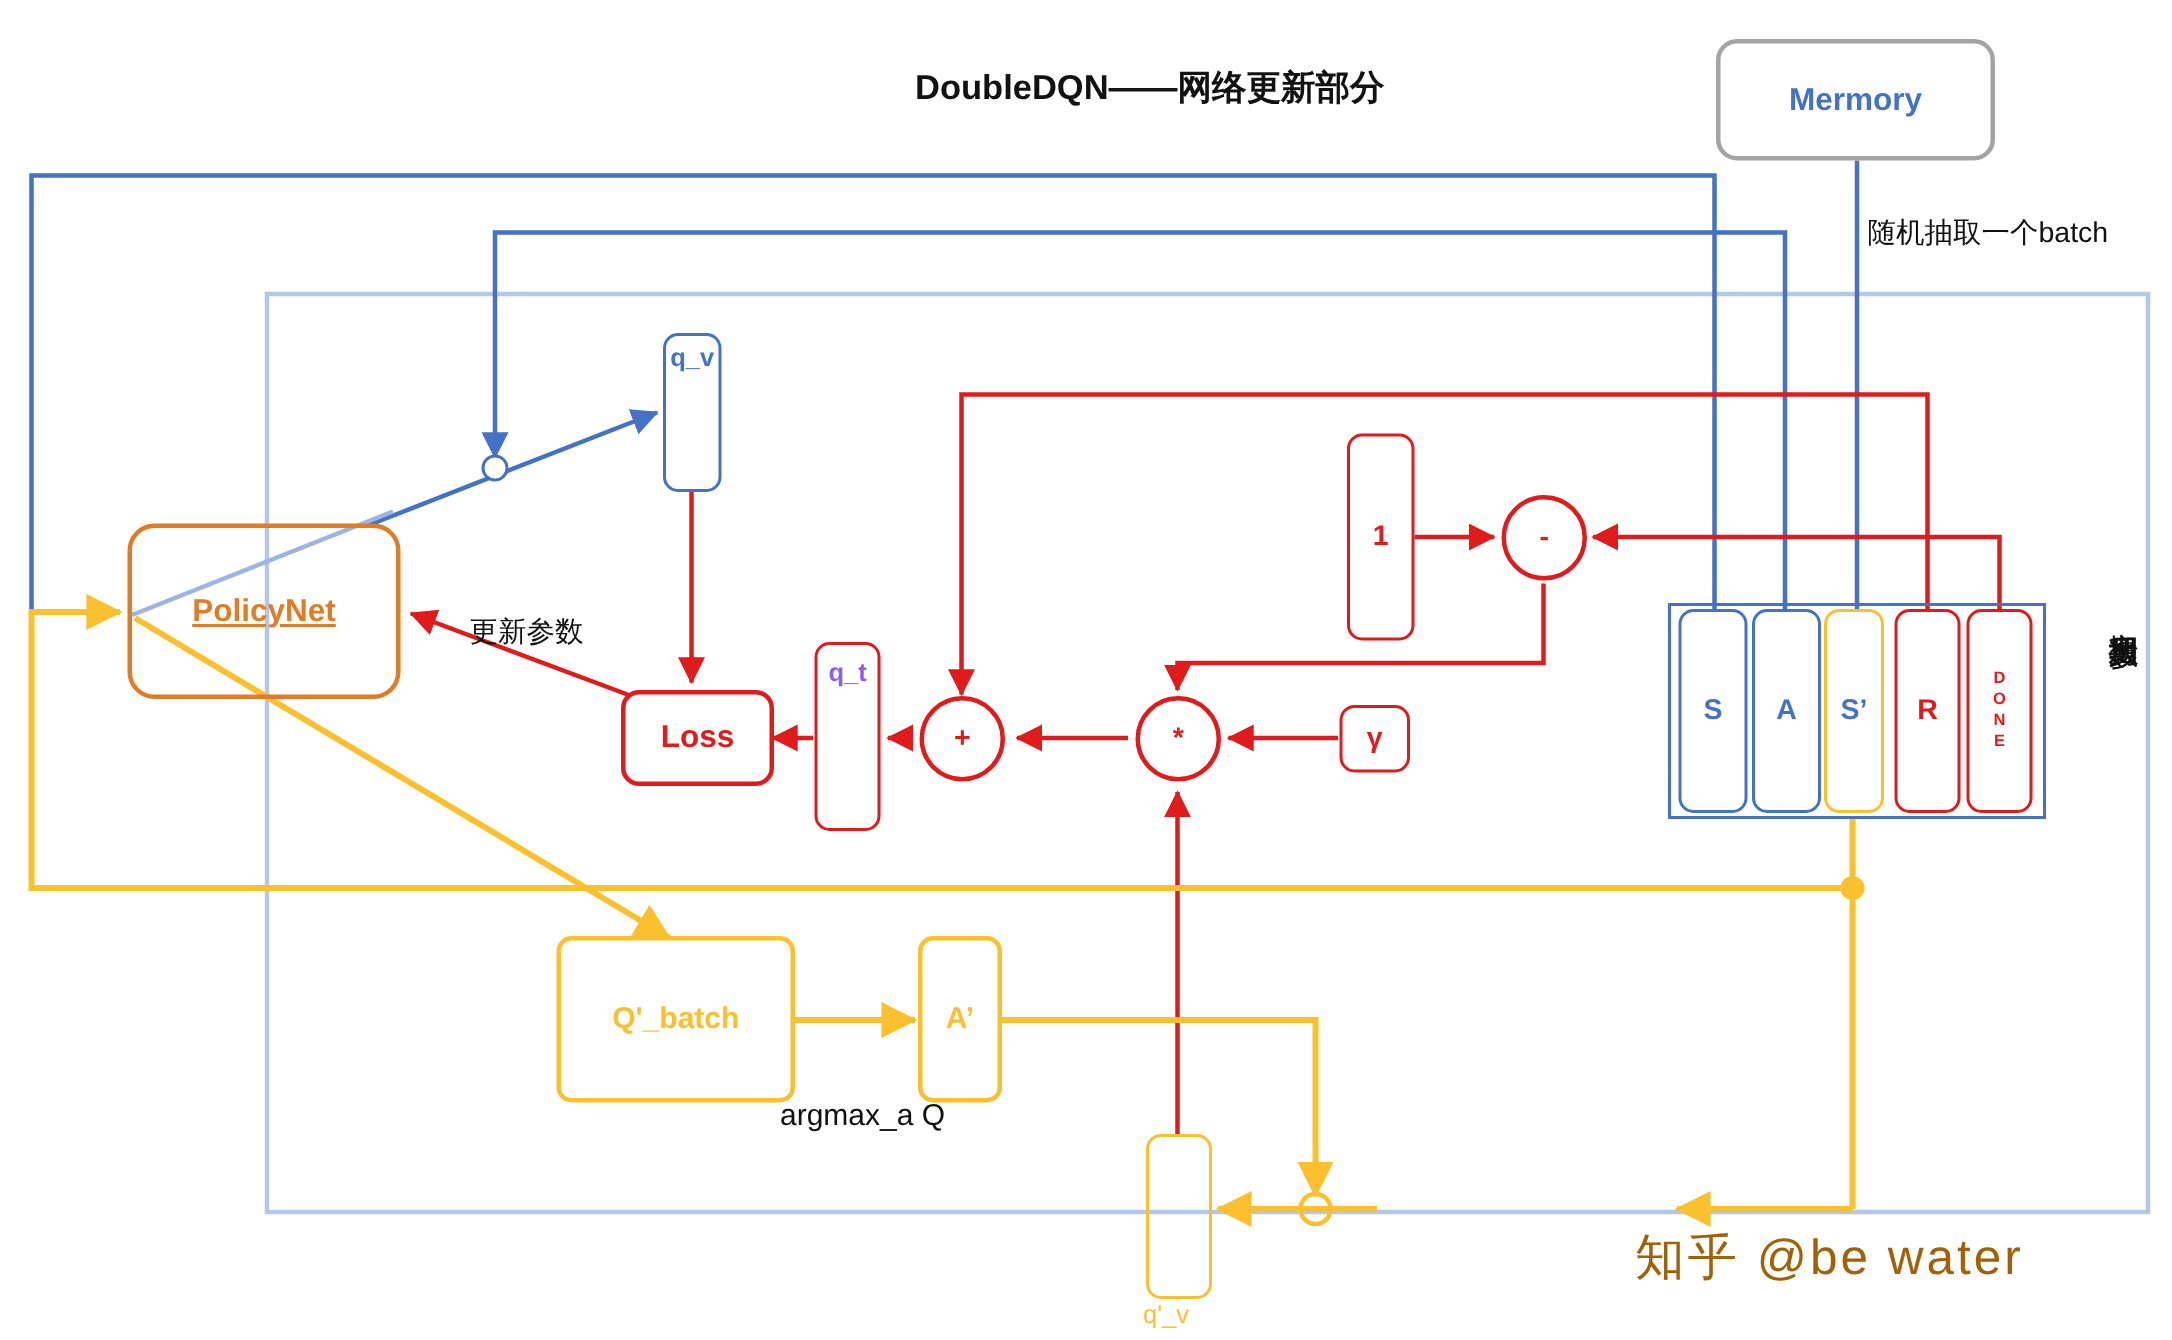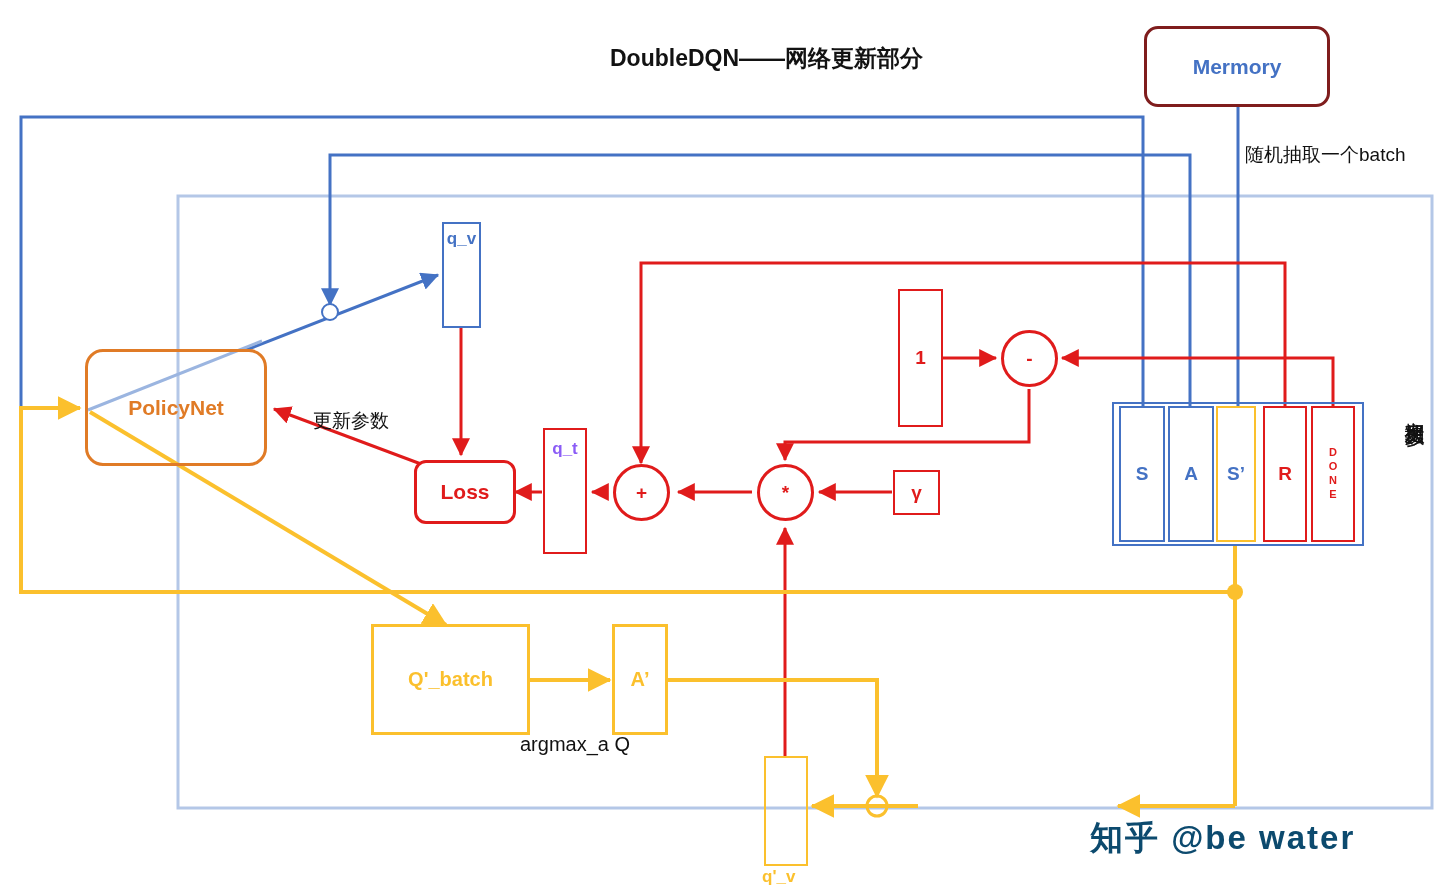--- a/index.html
+++ b/index.html
@@ -1,25 +1,25 @@
 <!DOCTYPE html>
 <html><head>
 <meta charset="utf-8">
 <style>
   html,body{margin:0;padding:0;background:#ffffff;}
   body{width:1448px;height:893px;font-family:"Liberation Sans","DejaVu Sans",sans-serif;}
   #stage{position:relative;width:1448px;height:893px;overflow:hidden;background:#fff;}
   svg#wires{position:absolute;left:0;top:0;width:1448px;height:893px;}
   .node{position:absolute;box-sizing:border-box;display:flex;align-items:center;justify-content:center;
-        font-weight:bold;text-align:center;background:#ffffff;}
+        font-weight:bold;text-align:center;background:#ffffff;border-radius:10px;}
   .title{position:absolute;font-weight:bold;color:#121212;white-space:nowrap;}
   .lbl{position:absolute;color:#111111;white-space:nowrap;font-weight:normal;}
   .vtext{position:absolute;color:#111111;writing-mode:vertical-rl;text-orientation:upright;
          line-height:1.05;letter-spacing:1px;}
-  .wm{position:absolute;color:#0c4a6e;font-weight:bold;white-space:nowrap;letter-spacing:2px;}
+  .wm{position:absolute;color:#a16207;font-weight:normal;white-space:nowrap;letter-spacing:2px;}
 </style>
 </head>
 <body>
 
 <div id="stage">
 
   <svg id="wires" viewBox="0 0 1448 893">
     <defs>
       <marker id="ah-blue" markerWidth="7" markerHeight="7" refX="5.6" refY="3" orient="auto">
         <path d="M0,0 L6,3 L0,6 z" fill="#4472c4"></path>
@@ -81,39 +81,39 @@
     <path d="M668,680 L877,680 L877,797" fill="none" stroke="#fbc02d" stroke-width="4" marker-end="url(#ah-yellow)"></path>
 
     <path d="M918,806 L812,806" fill="none" stroke="#fbc02d" stroke-width="4" marker-end="url(#ah-yellow)"></path>
     <circle cx="877" cy="806" r="10" fill="none" stroke="#fbc02d" stroke-width="3"></circle>
 
     <rect x="1113" y="403" width="250" height="142" fill="none" stroke="#4472c4" stroke-width="2"></rect>
   </svg>
 
   <div class="title" style="left:610px;top:43px;font-size:23px;">DoubleDQN——网络更新部分</div>
 
-  <div class="node" style="left:1144px;top:26px;width:186px;height:81px;border:3px solid #7f1d1d;border-radius:14px;">
+  <div class="node" style="left:1144px;top:26px;width:186px;height:81px;border:3px solid #a3a3a3;border-radius:14px;">
     <span style="color:#4472c4;font-size:21px;">Mermory</span>
   </div>
 
   <div class="node" style="left:85px;top:349px;width:182px;height:117px;border:3px solid #e07b26;border-radius:18px;background:transparent;">
-    <span style="color:#e07b26;font-size:21px;">PolicyNet</span>
+    <span style="color:#e07b26;font-size:21px;text-decoration:underline;">PolicyNet</span>
   </div>
 
 
   <div class="node" style="left:442px;top:222px;width:39px;height:106px;border:2px solid #4472c4;align-items:flex-start;">
     <span style="color:#4472c4;font-size:17px;margin-top:5px;">q_v</span>
   </div>
 
   <div class="node" style="left:543px;top:428px;width:44px;height:126px;border:2px solid #e01b1b;align-items:flex-start;">
     <span style="color:#8b5cf6;font-size:17px;margin-top:9px;">q_t</span>
   </div>
 
   <div class="node" style="left:764px;top:756px;width:44px;height:110px;border:2px solid #fbc02d;background:transparent;"></div>
-  <div class="lbl" style="left:762px;top:867px;font-size:17px;font-weight:bold;color:#fbc02d;">q'_v</div>
+  <div class="lbl" style="left:762px;top:867px;font-size:17px;font-weight:normal;color:#fbc02d;">q'_v</div>
 
   <div class="node" style="left:414px;top:460px;width:102px;height:64px;border:3px solid #e01b1b;border-radius:12px;">
     <span style="color:#e01b1b;font-size:21px;">Loss</span>
   </div>
 
   <div class="node" style="left:898px;top:289px;width:45px;height:138px;border:2px solid #e01b1b;">
     <span style="color:#e01b1b;font-size:19px;">1</span>
   </div>
 
   <div class="node" style="left:893px;top:470px;width:47px;height:45px;border:2px solid #e01b1b;">

